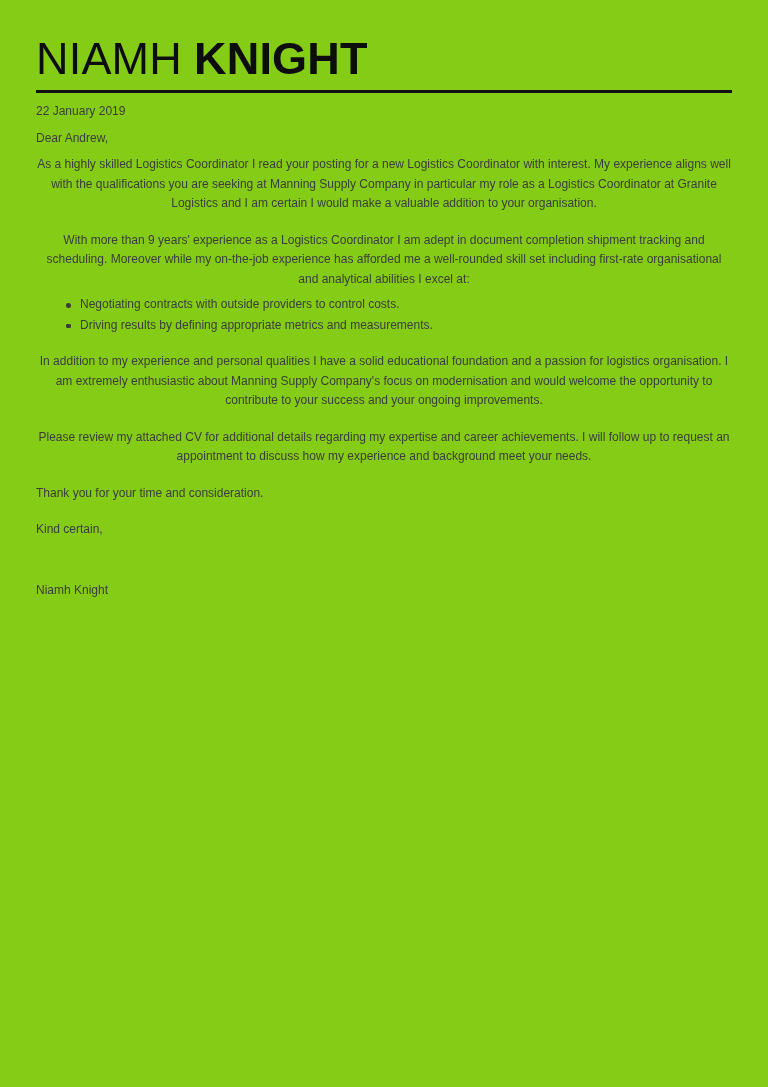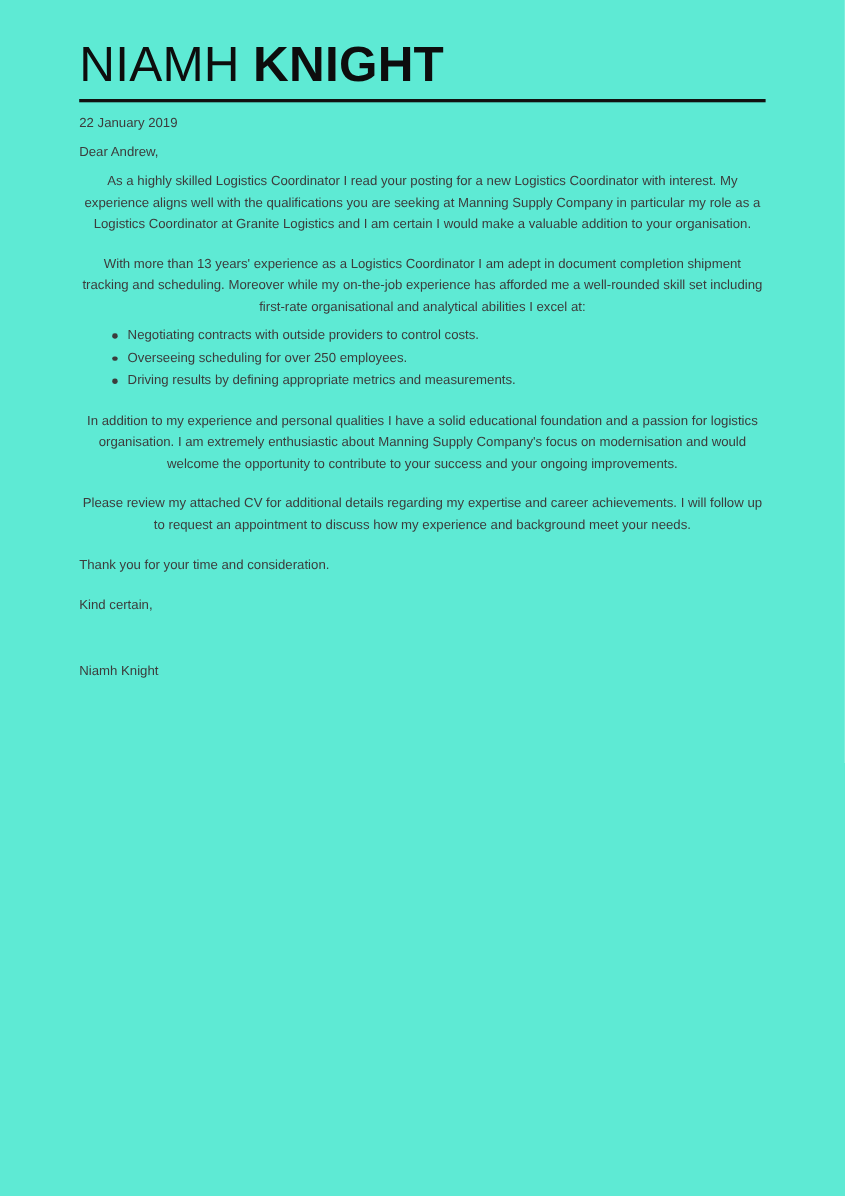--- a/index.html
+++ b/index.html
@@ -13,23 +13,23 @@
     font-family: "Liberation Sans", sans-serif;
     color: #3a3a3a;
     -webkit-font-smoothing: antialiased;
     overflow: hidden;
   }
 
   .page {
     position: relative;
     width: 768px;
     height: 1087px;
-    background: #5eead4;
+    background: #84cc16;
     box-sizing: border-box;
-    padding: 0 72px;
+    padding: 0 36px;
   }
 
   
   .letterhead {
     padding-top: 34px;
   }
   .name-line {
     font-size: 45px;
     line-height: 50px;
     color: #0d0d0d;
@@ -126,30 +126,29 @@
   </div>
 
   <div class="letter-body">
 
     <p class="date">22 January 2019</p>
 
     <p class="salutation">Dear Andrew,</p>
 
     <p class="para">As a highly skilled Logistics Coordinator I read your posting for a new Logistics Coordinator with interest. My experience aligns well with the qualifications you are seeking at Manning Supply Company in particular my role as a Logistics Coordinator at Granite Logistics and I am certain I would make a valuable addition to your organisation.</p>
 
-    <p class="para tight">With more than 13 years' experience as a Logistics Coordinator I am adept in document completion shipment tracking and scheduling. Moreover while my on-the-job experience has afforded me a well-rounded skill set including first-rate organisational and analytical abilities I excel at:</p>
+    <p class="para tight">With more than 9 years' experience as a Logistics Coordinator I am adept in document completion shipment tracking and scheduling. Moreover while my on-the-job experience has afforded me a well-rounded skill set including first-rate organisational and analytical abilities I excel at:</p>
 
     <ul class="bullets">
       <li>
         <span class="dot"></span>
         <span>Negotiating contracts with outside providers to control costs.</span>
       </li>
       <li>
         <span class="dot"></span>
-        <span>Overseeing scheduling for over 250 employees.</span>
       </li>
       <li>
         <span class="dot"></span>
         <span>Driving results by defining appropriate metrics and measurements.</span>
       </li>
     </ul>
 
     <p class="para">In addition to my experience and personal qualities I have a solid educational foundation and a passion for logistics organisation. I am extremely enthusiastic about Manning Supply Company's focus on modernisation and would welcome the opportunity to contribute to your success and your ongoing improvements.</p>
 
     <p class="para">Please review my attached CV for additional details regarding my expertise and career achievements. I will follow up to request an appointment to discuss how my experience and background meet your needs.</p>

